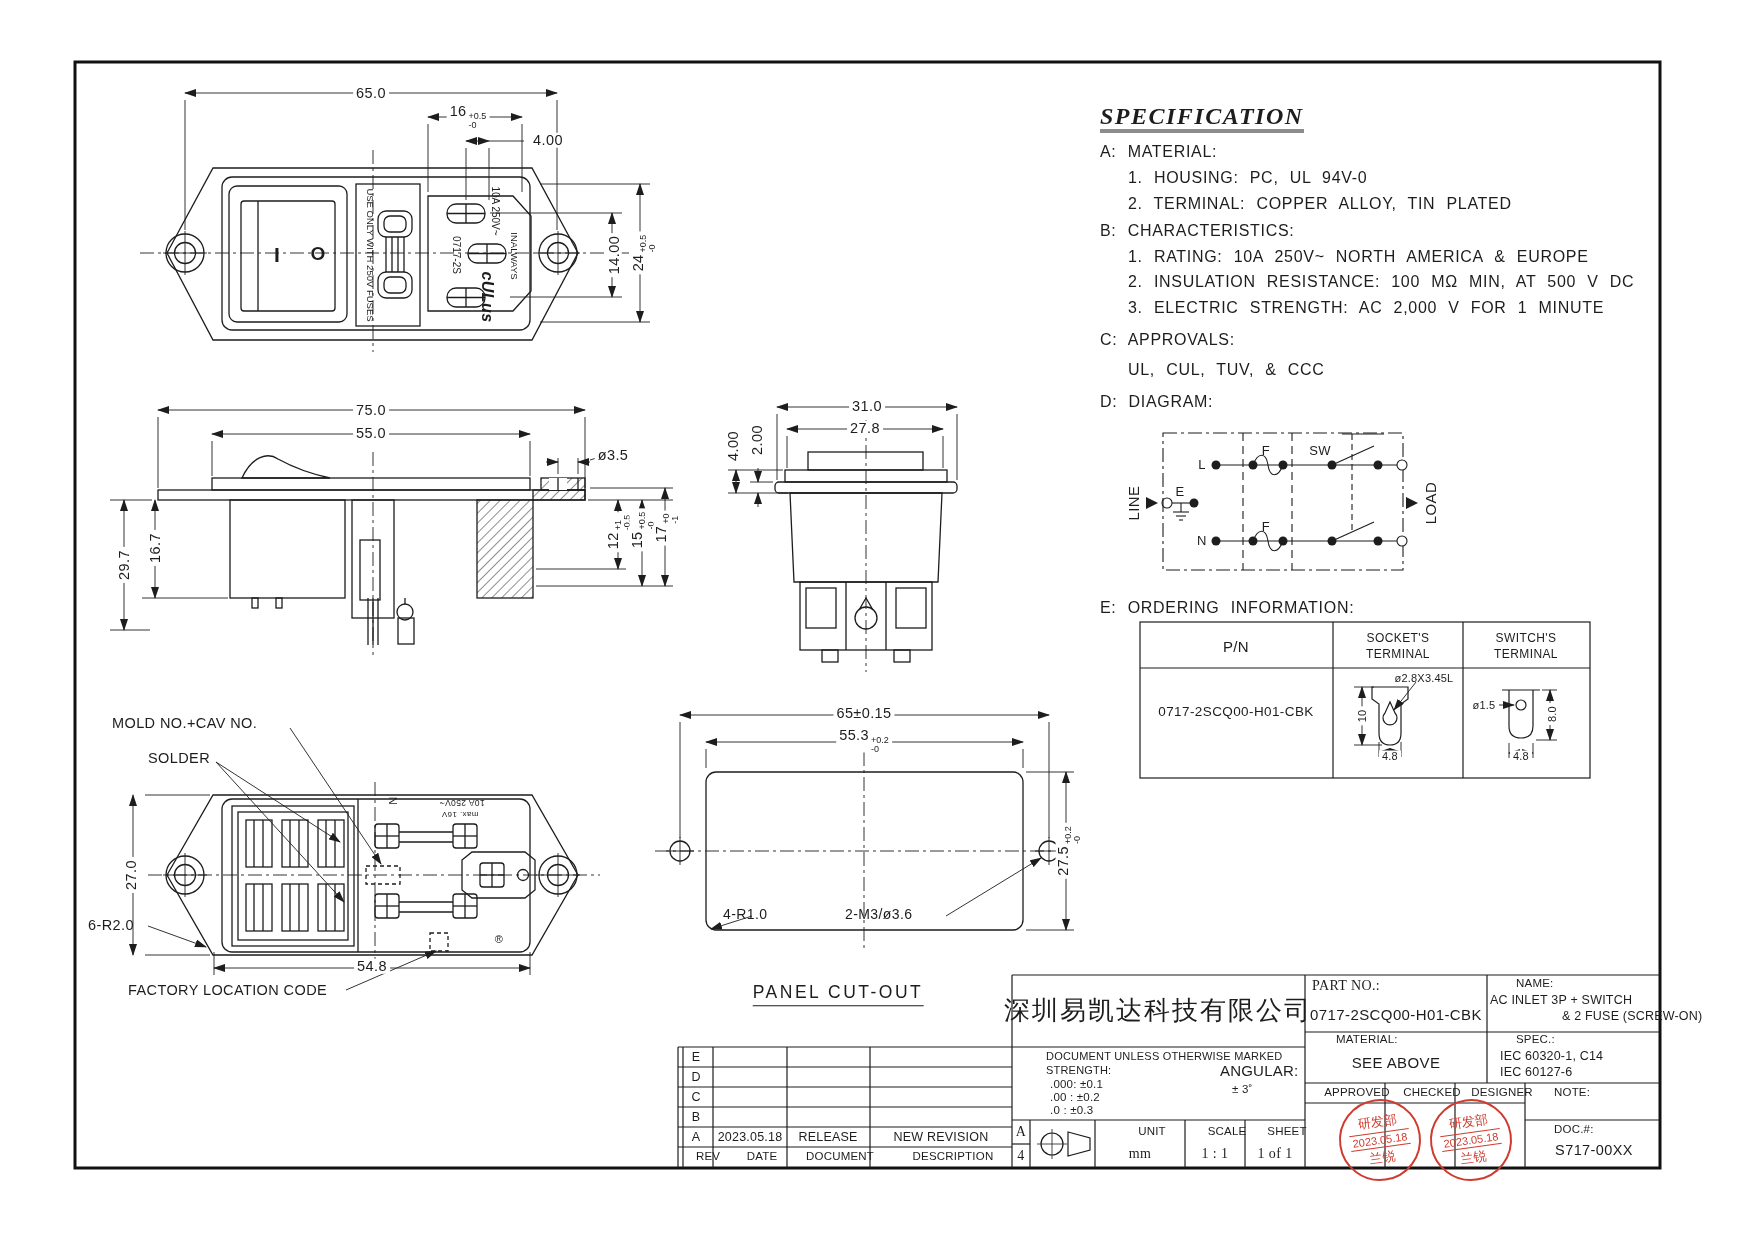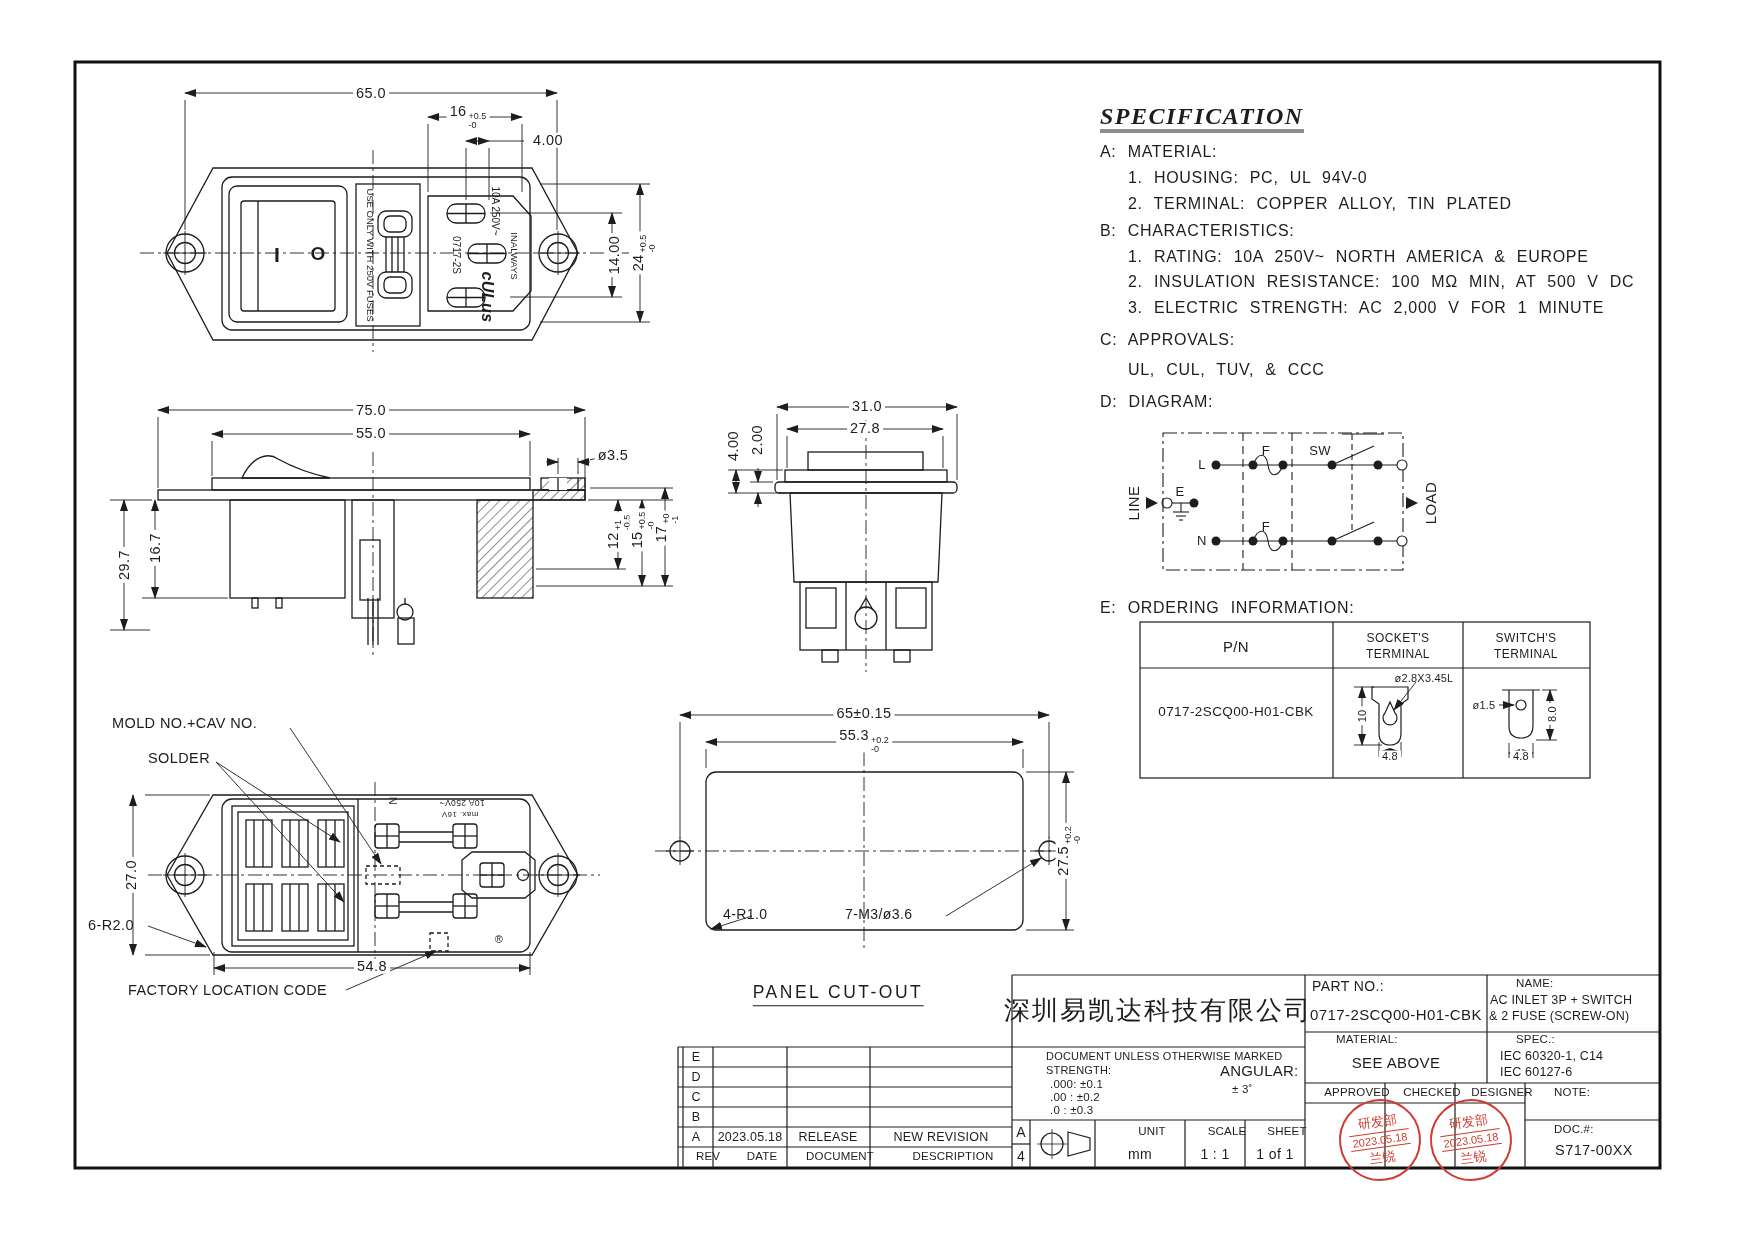--- a/index.html
+++ b/index.html
@@ -15,21 +15,21 @@
   .dim{background:#fff;padding:0 3px;}
   .tol{display:inline-flex;flex-direction:column;vertical-align:-3px;margin-left:2px;}
   .tol span{font-size:9px;line-height:8.5px;letter-spacing:0;}
   .spec{font-size:16px;word-spacing:6px;letter-spacing:.7px;}
   .spec-title{font-family:"Liberation Serif",serif;font-style:italic;font-weight:bold;font-size:24px;
               letter-spacing:1.5px;border-bottom:3px double #1d1d1d;padding-bottom:2px;}
   .small{font-size:11px;letter-spacing:.2px;}
   .tiny{font-size:9.5px;letter-spacing:0;}
   .tb{font-size:11.5px;letter-spacing:.2px;padding-left:24px;}
   .tb2{font-size:12.5px;letter-spacing:.2px;}
-  .tb3{font-size:14px;letter-spacing:.4px;}
+  .tb3{font-size:14px;letter-spacing:.4px;font-family:Liberation Serif, serif;}
   .company{font-size:26px;letter-spacing:2px;}
   .panel-title{font-size:17.5px;letter-spacing:2.5px;border-bottom:1.5px solid #1d1d1d;padding-bottom:3px;}
   .stamp{position:absolute;width:78px;height:78px;border:2.5px solid #cf3b2e;border-radius:50%;
          color:#cf3b2e;display:flex;flex-direction:column;align-items:center;justify-content:center;
          gap:1px;transform:rotate(-8deg);}
   .stamp .sd{font-size:13px;}
   .stamp .sdate{font-size:11px;border-top:1.5px solid #cf3b2e;border-bottom:1.5px solid #cf3b2e;padding:1px 2px;}
 </style>
 </head>
 <body>
@@ -460,21 +460,21 @@
 <div class="t c dim" style="left:864px;top:713px">65±0.15</div>
 <div class="t c dim" style="left:864px;top:740px"><span>55.3</span><span class="tol">
         <span>+0.2</span>
         <span>-0</span>
       </span></div>
 <div class="t rL dim" style="left:1068px;top:851px"><span>27.5</span><span class="tol">
         <span>+0.2</span>
         <span>-0</span>
       </span></div>
 <div class="t l" style="left:723px;top:914px;font-size:14px">4-R1.0</div>
-<div class="t l" style="left:845px;top:914px;font-size:14px">7-M3/ø3.6</div>
+<div class="t l" style="left:845px;top:914px;font-size:14px">2-M3/ø3.6</div>
 <div class="t c panel-title" style="left:838px;top:995px">PANEL CUT-OUT</div>
 
 <div class="t c" style="left:1236px;top:646px;font-size:15px">P/N</div>
 <div class="t c" style="left:1398px;top:638px;font-size:12px">SOCKET'S</div>
 <div class="t c" style="left:1398px;top:654px;font-size:12px">TERMINAL</div>
 <div class="t c" style="left:1526px;top:638px;font-size:12px">SWITCH'S</div>
 <div class="t c" style="left:1526px;top:654px;font-size:12px">TERMINAL</div>
 <div class="t c" style="left:1236px;top:712px;font-size:13.5px">0717-2SCQ00-H01-CBK</div>
 <div class="t c small" style="left:1424px;top:678px">ø2.8X3.45L</div>
 <div class="t rL small dim" style="left:1362px;top:716px">10</div>
@@ -488,21 +488,21 @@
 <div class="t l tb" style="left:1022px;top:1070px;font-size:11px">STRENGTH:</div>
 <div class="t l tb" style="left:1196px;top:1070px;font-size:15px">ANGULAR:</div>
 <div class="t l tb" style="left:1026px;top:1085px">.000: ±0.1</div>
 <div class="t l tb" style="left:1026px;top:1098px">.00 : ±0.2</div>
 <div class="t l tb" style="left:1026px;top:1111px">.0 : ±0.3</div>
 <div class="t l tb" style="left:1208px;top:1090px">± 3˚</div>
 <div class="t l tb3" style="left:1312px;top:986px">PART NO.:</div>
 <div class="t c" style="left:1396px;top:1014px;font-size:15px">0717-2SCQ00-H01-CBK</div>
 <div class="t l tb" style="left:1492px;top:984px">NAME:</div>
 <div class="t l tb2" style="left:1490px;top:1000px">AC INLET 3P + SWITCH</div>
-<div class="t l tb2" style="left:1489px;top:1016px">&amp; 2 FUSE (SCREW-ON)</div>
+<div class="t l tb2" style="left:1562px;top:1016px">&amp; 2 FUSE (SCREW-ON)</div>
 <div class="t l tb" style="left:1312px;top:1040px">MATERIAL:</div>
 <div class="t c" style="left:1396px;top:1062px;font-size:15px">SEE ABOVE</div>
 <div class="t l tb" style="left:1492px;top:1040px">SPEC.:</div>
 <div class="t l tb2" style="left:1500px;top:1056px">IEC 60320-1, C14</div>
 <div class="t l tb2" style="left:1500px;top:1072px">IEC 60127-6</div>
 <div class="t c tb" style="left:1345px;top:1093px">APPROVED</div>
 <div class="t c tb" style="left:1420px;top:1093px">CHECKED</div>
 <div class="t c tb" style="left:1490px;top:1093px">DESIGNER</div>
 <div class="t l tb" style="left:1530px;top:1093px">NOTE:</div>
 <div class="t l tb" style="left:1530px;top:1130px">DOC.#:</div>

